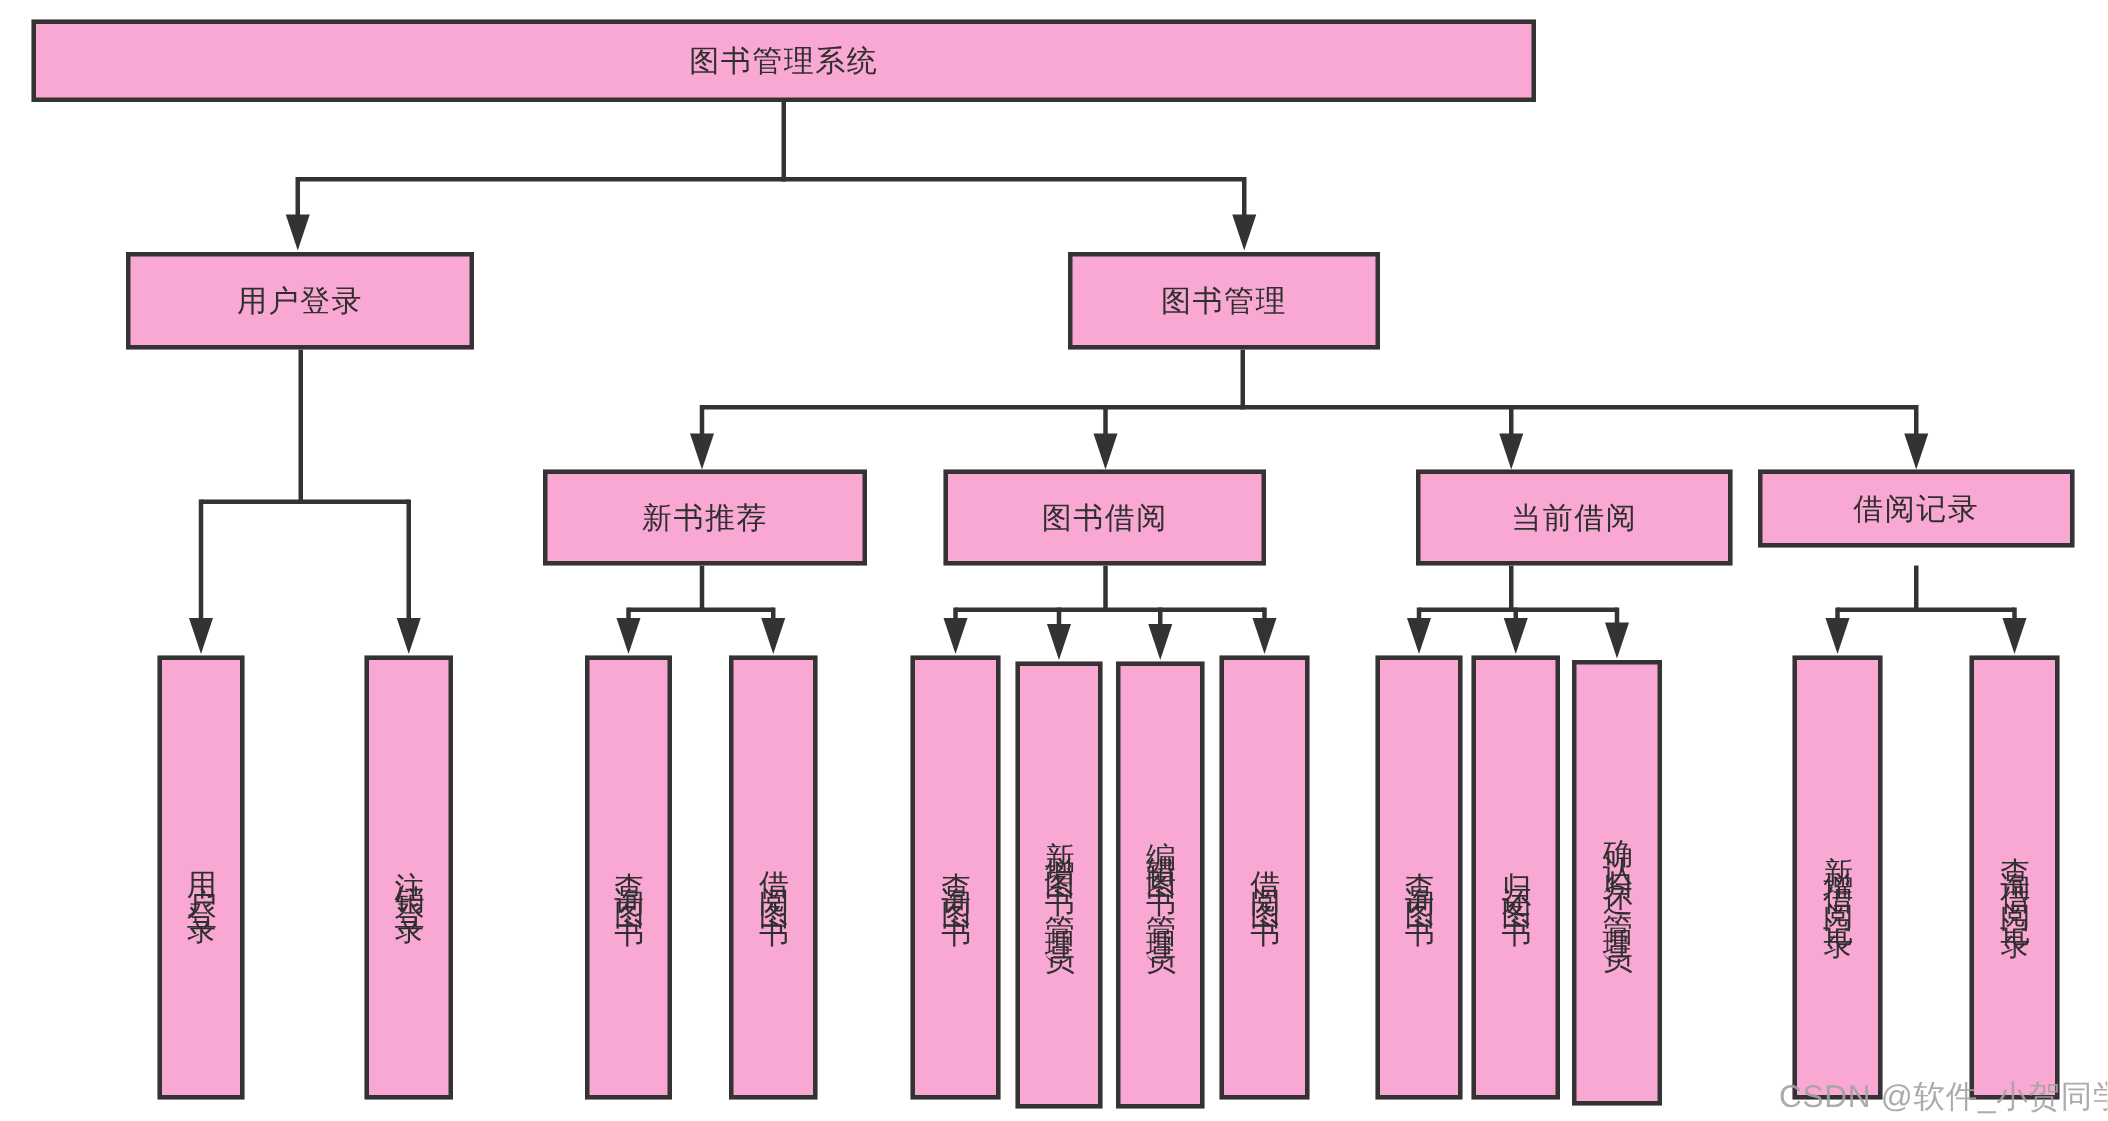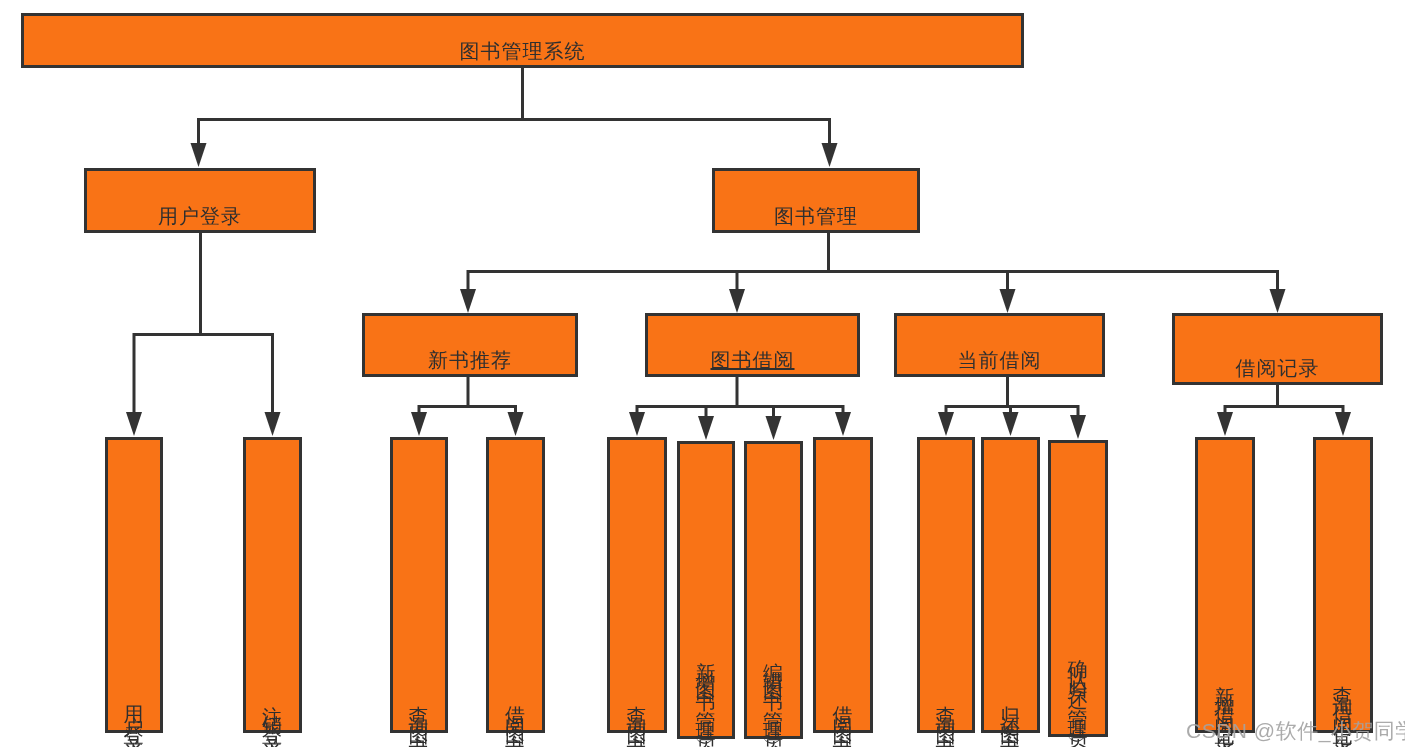--- a/index.html
+++ b/index.html
@@ -20,23 +20,23 @@
     overflow: hidden;
     background: var(--background);
   }
   #wires {
     position: absolute; left: 0; top: 0;
     width: 1405px; height: 747px;
   }
   .node {
     position: absolute;
     border: 3px solid var(--line);
-    background: #f97316;
+    background: #f9a8d4;
     display: flex;
-    align-items: flex-end;
+    align-items: center;
     justify-content: center;
     color: var(--text);
     font-size: 20px;
     letter-spacing: 1px;
     z-index: 2;
   }
   .leaf .vlabel {
     writing-mode: vertical-rl;
     text-orientation: mixed;
     letter-spacing: 10px;
@@ -140,27 +140,27 @@
   <div class="node" style="left:84px; top:168px; width:232px; height:65px;">
     <span>用户登录</span>
   </div>
   <div class="node" style="left:712px; top:168px; width:208px; height:65px;">
     <span>图书管理</span>
   </div>
 
   <div class="node" style="left:362px; top:313px; width:216px; height:64px;">
     <span>新书推荐</span>
   </div>
-  <div class="node" style="left:645px; top:313px; width:215px; height:64px;text-decoration:underline;">
+  <div class="node" style="left:629px; top:313px; width:215px; height:64px;">
     <span>图书借阅</span>
   </div>
-  <div class="node" style="left:894px; top:313px; width:211px; height:64px;">
+  <div class="node" style="left:944px; top:313px; width:211px; height:64px;">
     <span>当前借阅</span>
   </div>
-  <div class="node" style="left:1172px; top:313px; width:211px; height:72px;">
+  <div class="node" style="left:1172px; top:313px; width:211px; height:52px;">
     <span>借阅记录</span>
   </div>
 
   <div class="node leaf" style="left:105px; top:437px; width:58px; height:296px;">
     <span class="vlabel">用户登录</span>
   </div>
   <div class="node leaf" style="left:243px; top:437px; width:59px; height:296px;">
     <span class="vlabel">注销登录</span>
   </div>
 

